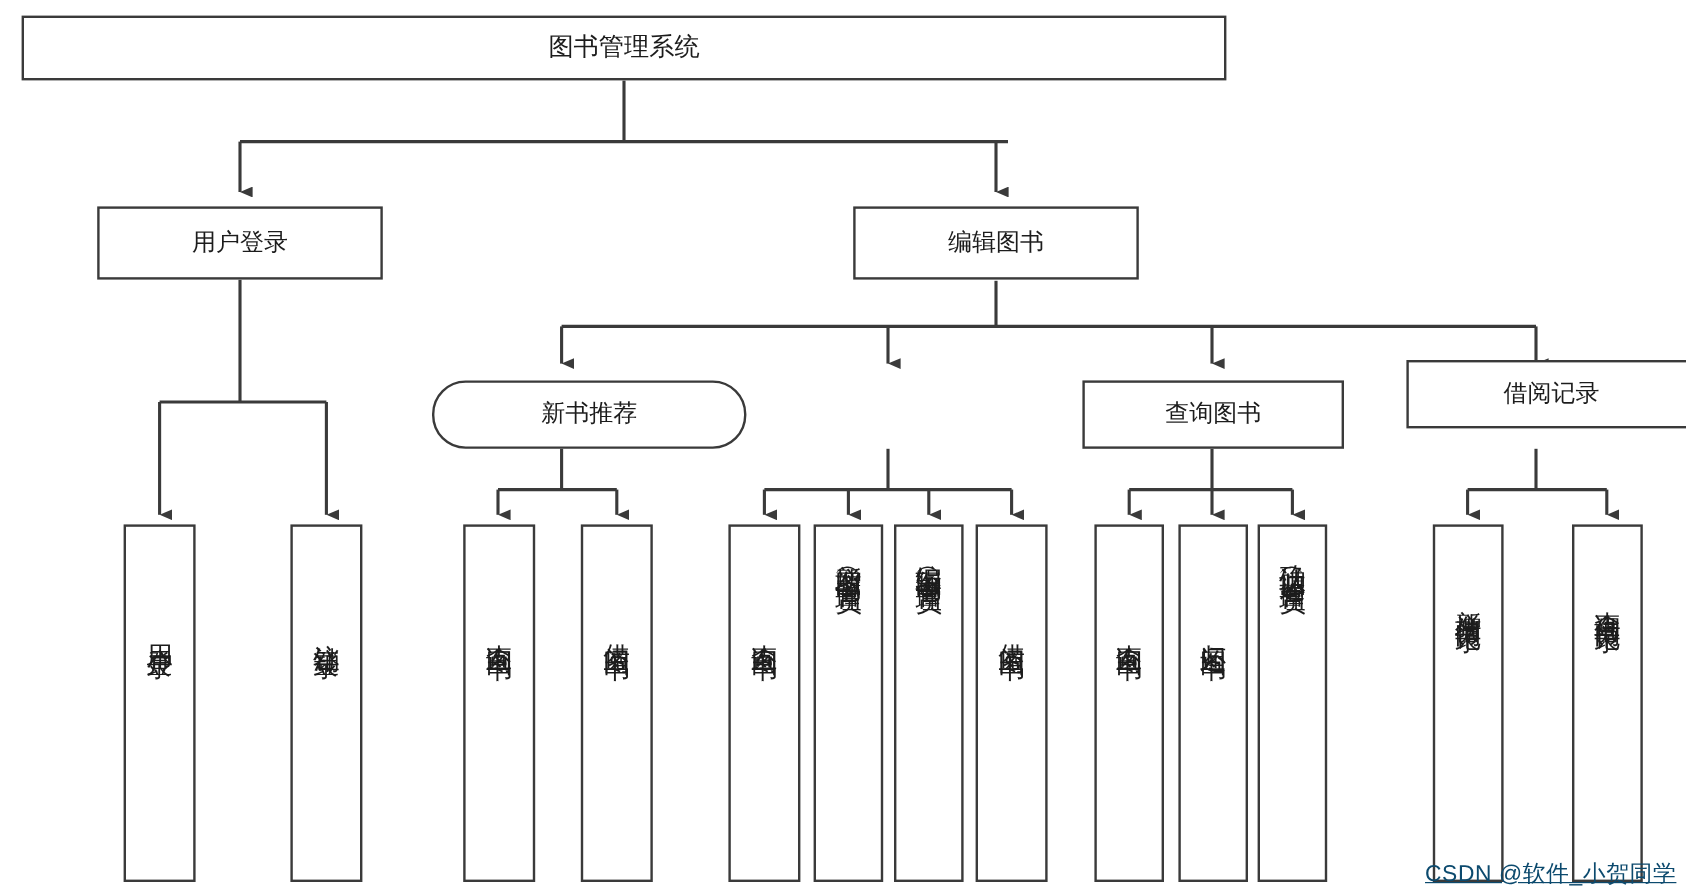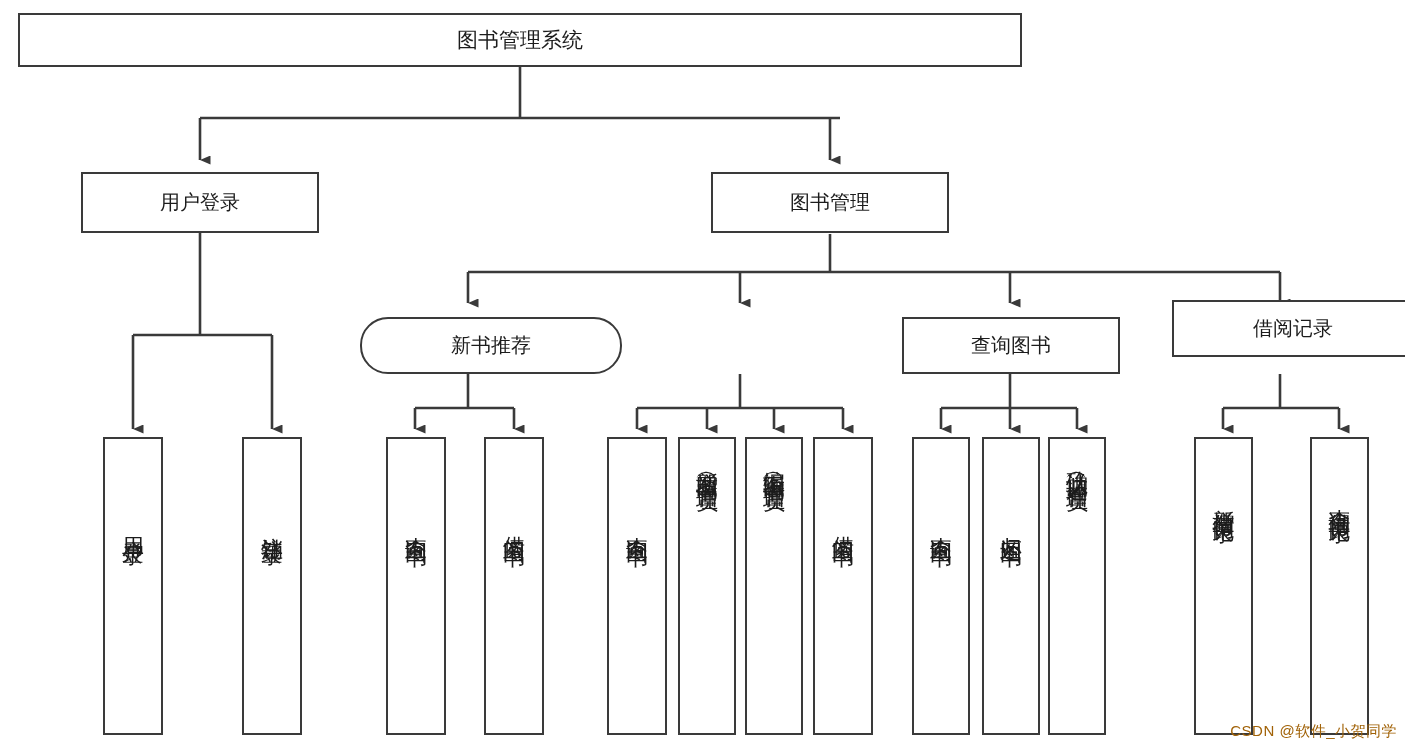--- a/index.html
+++ b/index.html
@@ -11,22 +11,22 @@
   .node .lbl{color:#1c1c1c;line-height:1.15;text-align:left;white-space:nowrap;}
   .lvl0 .lbl{font-size:21px;}
   .lvl1 .lbl{font-size:20px;}
   .lvl2 .lbl{font-size:20px;}
   .leaf{align-items:flex-start;padding-top:0;}
   .leaf .lbl{font-size:22px;writing-mode:vertical-rl;text-orientation:upright;
              letter-spacing:3px;white-space:nowrap;line-height:1;}
   .leaf.short .lbl{margin-top:80px;}
   .leaf.mid .lbl{margin-top:52px;}
   .leaf.long .lbl{margin-top:14px;}
-  #watermark{position:absolute;right:8px;bottom:6px;color:#a16207;font-size:15px;
-             letter-spacing:0.5px;white-space:nowrap;}
+  #watermark{position:absolute;right:8px;bottom:6px;color:#0c4a6e;font-size:19px;
+             letter-spacing:0.5px;white-space:nowrap;text-decoration:underline;}
 </style>
 </head>
 <body>
 
 <div id="canvas">
 
   <svg id="wires" viewBox="0 0 1405 747" xmlns="http://www.w3.org/2000/svg">
     <defs>
       <marker id="arw" markerWidth="9" markerHeight="11" refX="4.5" refY="10.5" orient="auto" markerUnits="userSpaceOnUse">
         <path d="M0,0 L9,0 L4.5,10.5 Z" fill="#3a3a3a"></path>
@@ -77,21 +77,21 @@
   </svg>
 
   <div class="node lvl0" style="left:18px;top:13px;width:1004px;height:54px;">
     <span class="lbl">图书管理系统</span>
   </div>
 
   <div class="node lvl1" style="left:81px;top:172px;width:238px;height:61px;">
     <span class="lbl">用户登录</span>
   </div>
   <div class="node lvl1" style="left:711px;top:172px;width:238px;height:61px;">
-    <span class="lbl">图书管理</span>
+    <span class="lbl">编辑图书</span>
   </div>
 
   <div class="node lvl2" style="left:360px;top:317px;width:262px;height:57px;border-radius:28px;">
     <span class="lbl">新书推荐</span>
   </div>
   <div class="node lvl2" style="left:902px;top:317px;width:218px;height:57px;">
     <span class="lbl">查询图书</span>
   </div>
   <div class="node lvl2" style="left:1172px;top:300px;width:242px;height:57px;">
     <span class="lbl">借阅记录</span>

